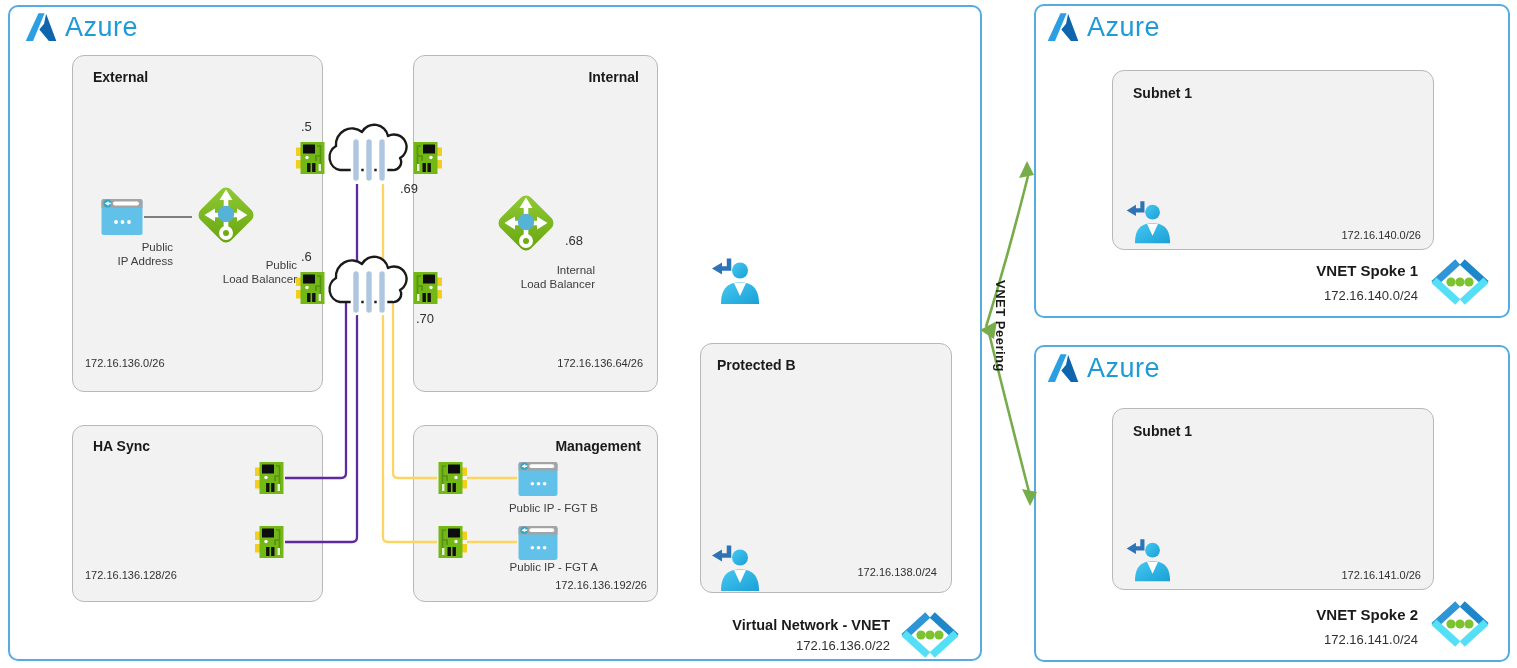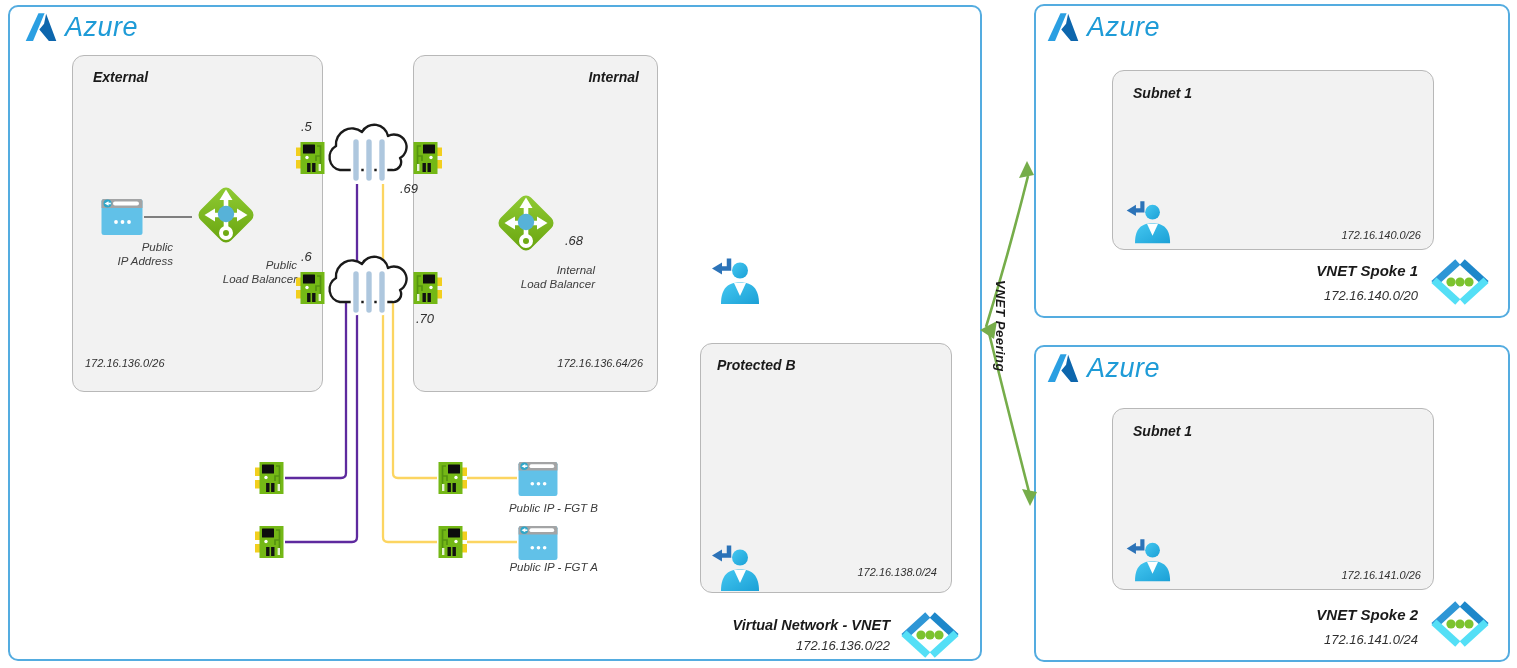--- a/index.html
+++ b/index.html
@@ -1,18 +1,18 @@
 <!DOCTYPE html>
 <html><head>
 <meta charset="utf-8">
 <style>
   * { margin:0; padding:0; box-sizing:border-box; }
   html,body { background:#ffffff; }
   body { font-family:"Liberation Sans", sans-serif; color:#1a1a1a; }
-  #canvas { position:relative; width:1517px; height:668px; background:#fff; overflow:hidden;font-style:italic; }
+  #canvas { position:relative; width:1517px; height:668px; background:#fff; overflow:hidden; }
   .abs { position:absolute; }
   .outer-box { border:2px solid #54ace0; border-radius:10px; background:transparent; z-index:0; }
   .subnet { background:#f2f2f2; border:1.5px solid #b8b8b8; border-radius:12px; z-index:1; }
   .subnet-title { font-size:14px; font-weight:bold; color:#1a1a1a; white-space:nowrap; }
   .cidr { font-size:11px; color:#303030; white-space:nowrap; }
   .ip-label { font-size:13px; color:#303030; z-index:4; white-space:nowrap; }
   .small-label { font-size:11.5px; color:#3d3d3d; text-align:right; line-height:1.18; z-index:4; }
   .icon { display:block; z-index:3; position:absolute; }
   .overlay { position:absolute; left:0; top:0; z-index:2; pointer-events:none; }
   .logo { display:flex; align-items:center; gap:7px; z-index:4; }
@@ -169,27 +169,35 @@
     </svg>
 
   <div class="abs subnet" style="left:700px;top:343px;width:252px;height:250px;">
     <div class="abs subnet-title" style="left:16px;top:13px;">Protected B</div>
     <div class="abs cidr" style="right:14px;bottom:14px;">172.16.138.0/24</div>
   </div>
   <svg class="icon" style="left:708px;top:541px;" width="52" height="52">
       <use href="#sym-user"></use>
     </svg>
 
+  <div class="abs subnet" style="left:72px;top:425px;width:251px;height:177px;">
+    <div class="abs subnet-title" style="left:20px;top:12px;">HA Sync</div>
+    <div class="abs cidr" style="left:12px;bottom:20px;">172.16.136.128/26</div>
+  </div>
   <svg class="icon" style="left:255px;top:461px;" width="30" height="34">
       <use href="#sym-nic" transform="translate(30,0) scale(-1,1)"></use>
     </svg>
   <svg class="icon" style="left:255px;top:525px;" width="30" height="34">
       <use href="#sym-nic" transform="translate(30,0) scale(-1,1)"></use>
     </svg>
 
+  <div class="abs subnet" style="left:413px;top:425px;width:245px;height:177px;">
+    <div class="abs subnet-title" style="right:16px;top:12px;">Management</div>
+    <div class="abs cidr" style="right:10px;bottom:10px;">172.16.136.192/26</div>
+  </div>
   <svg class="icon" style="left:437px;top:461px;" width="30" height="34">
       <use href="#sym-nic"></use>
     </svg>
   <svg class="icon" style="left:437px;top:525px;" width="30" height="34">
       <use href="#sym-nic"></use>
     </svg>
   <svg class="icon" style="left:517px;top:460px;" width="42" height="38">
       <use href="#sym-pip"></use>
     </svg>
   <div class="abs small-label" style="left:478px;top:502px;width:120px;">Public IP - FGT B</div>
@@ -238,21 +246,21 @@
     <span class="logo-text">Azure</span>
   </div>
   <div class="abs subnet" style="left:1112px;top:70px;width:322px;height:180px;">
     <div class="abs subnet-title" style="left:20px;top:14px;">Subnet 1</div>
     <div class="abs cidr" style="right:12px;bottom:8px;">172.16.140.0/26</div>
   </div>
   <svg class="icon" style="left:1123px;top:197px;" width="48" height="48">
       <use href="#sym-user"></use>
     </svg>
   <div class="abs vnet-name" style="left:1200px;top:262px;width:218px;">VNET Spoke 1</div>
-  <div class="abs vnet-cidr" style="left:1200px;top:288px;width:218px;">172.16.140.0/20</div>
+  <div class="abs vnet-cidr" style="left:1200px;top:288px;width:218px;">172.16.140.0/24</div>
   <svg class="icon" style="left:1428px;top:258px;" width="64" height="48">
       <use href="#sym-vnet"></use>
     </svg>
 
   <div class="abs logo" style="left:1046px;top:351px;">
     <svg class="icon" style="position:static" width="34" height="34">
         <use href="#sym-azure-mark"></use>
       </svg>
     <span class="logo-text">Azure</span>
   </div>

